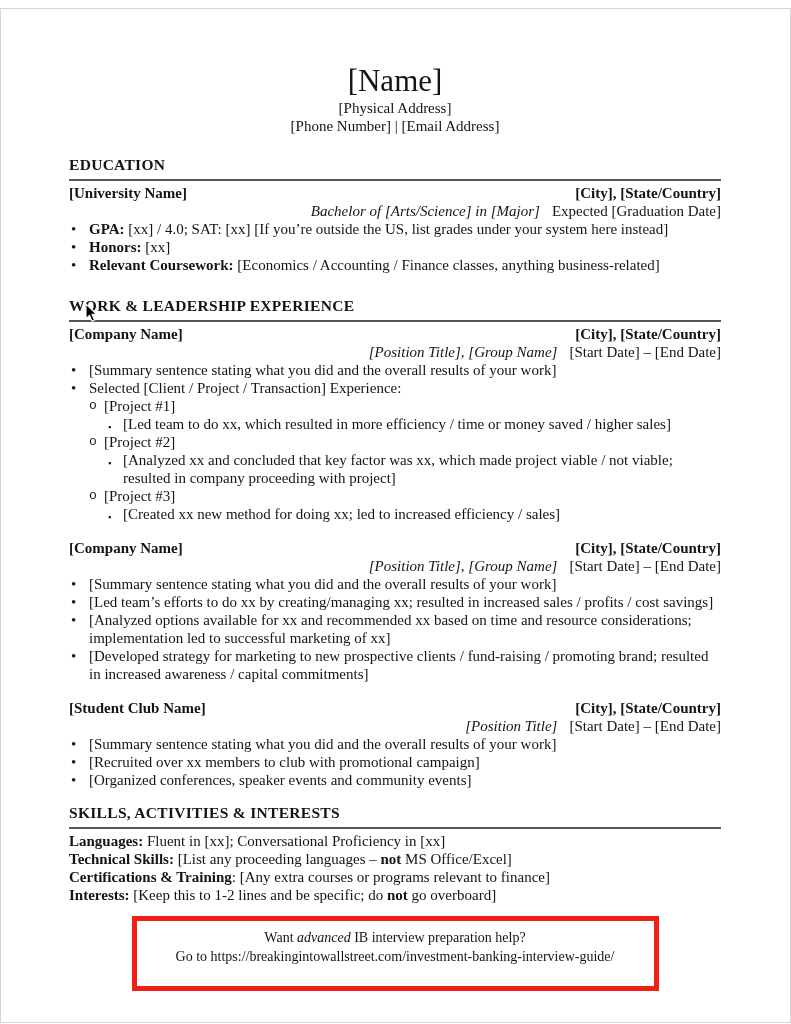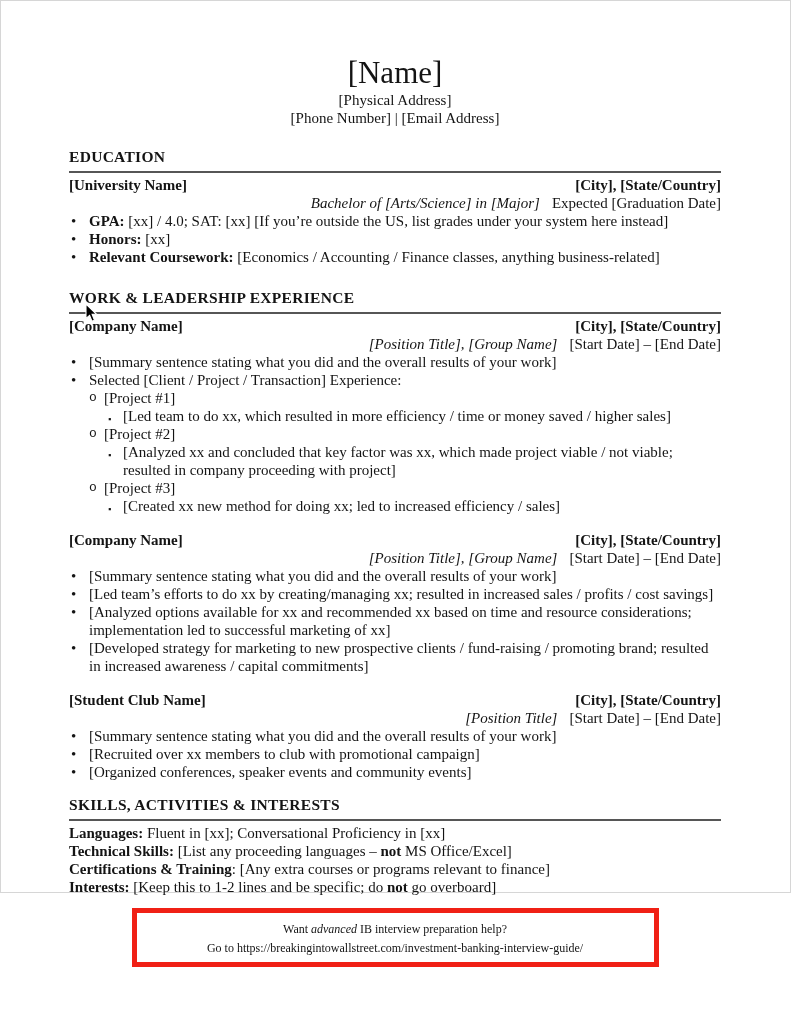--- a/index.html
+++ b/index.html
@@ -3,21 +3,21 @@
 <meta charset="utf-8">
 <style>
   html,body { margin:0; padding:0; }
   body {
     width:791px; height:1024px; background:#ffffff;
     font-family:"Liberation Serif","DejaVu Serif",serif;
     color:#141414; font-size:15px;
     overflow:hidden; position:relative;
   }
   .page {
-    position:absolute; top:0; left:0; width:791px; height:893px;
+    position:absolute; top:8px; left:0; width:791px; height:1015px;
     border:1px solid #d6d6d6; box-sizing:border-box; background:#fff;
   }
   .content { padding:0 69px 0 68px; }
 
   
   .doc-name { margin-top:54px; text-align:center; font-size:31px; line-height:36px; font-weight:400; }
   .doc-sub  { text-align:center; font-size:15px; line-height:18px; }
 
   
   .section { margin-top:20px; }
@@ -45,22 +45,22 @@
   .b2 .mk { position:absolute; left:20px; top:0; font-family:"Liberation Mono","DejaVu Sans Mono",monospace; font-size:13px; }
   .b3 { padding-left:54px; }
   .b3 .mk { position:absolute; left:39px; top:3px; font-size:9px; }
 
   .bold { font-weight:700; }
   .it { font-style:italic; }
 
   
   .promo {
     width:527px; margin:12px auto 0; box-sizing:border-box;
-    border:5px solid #f02015; padding:7px 6px 4px;
-    text-align:center; font-size:12px; line-height:19px;
+    border:5px solid #f02015; padding:7px 6px 20px;
+    text-align:center; font-size:14px; line-height:19px;
   }
 
   
   .cursor { position:absolute; left:84px; top:303px; width:14px; height:20px; pointer-events:none; }
 </style>
 </head>
 <body>
 
 <div class="page">
   <div class="content">

